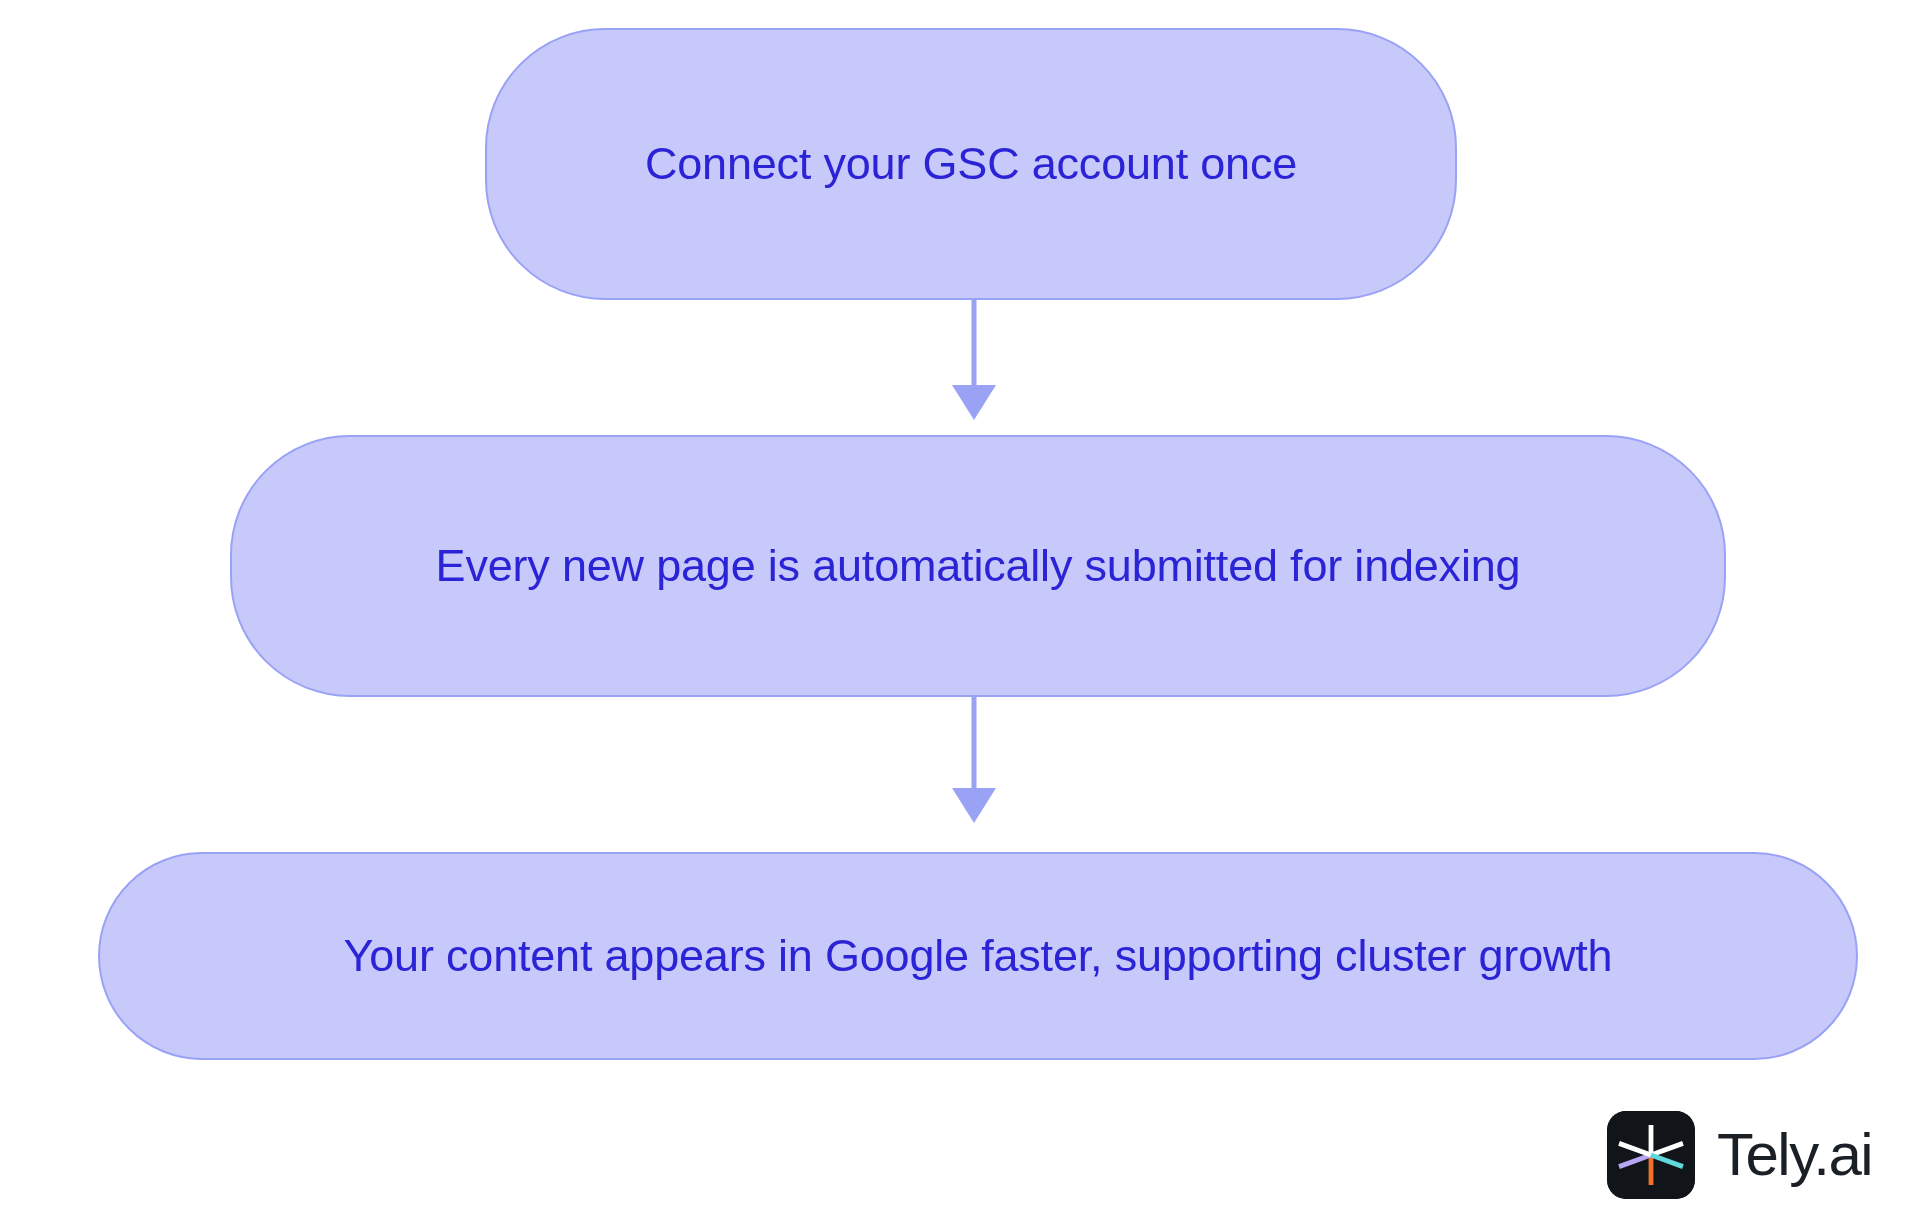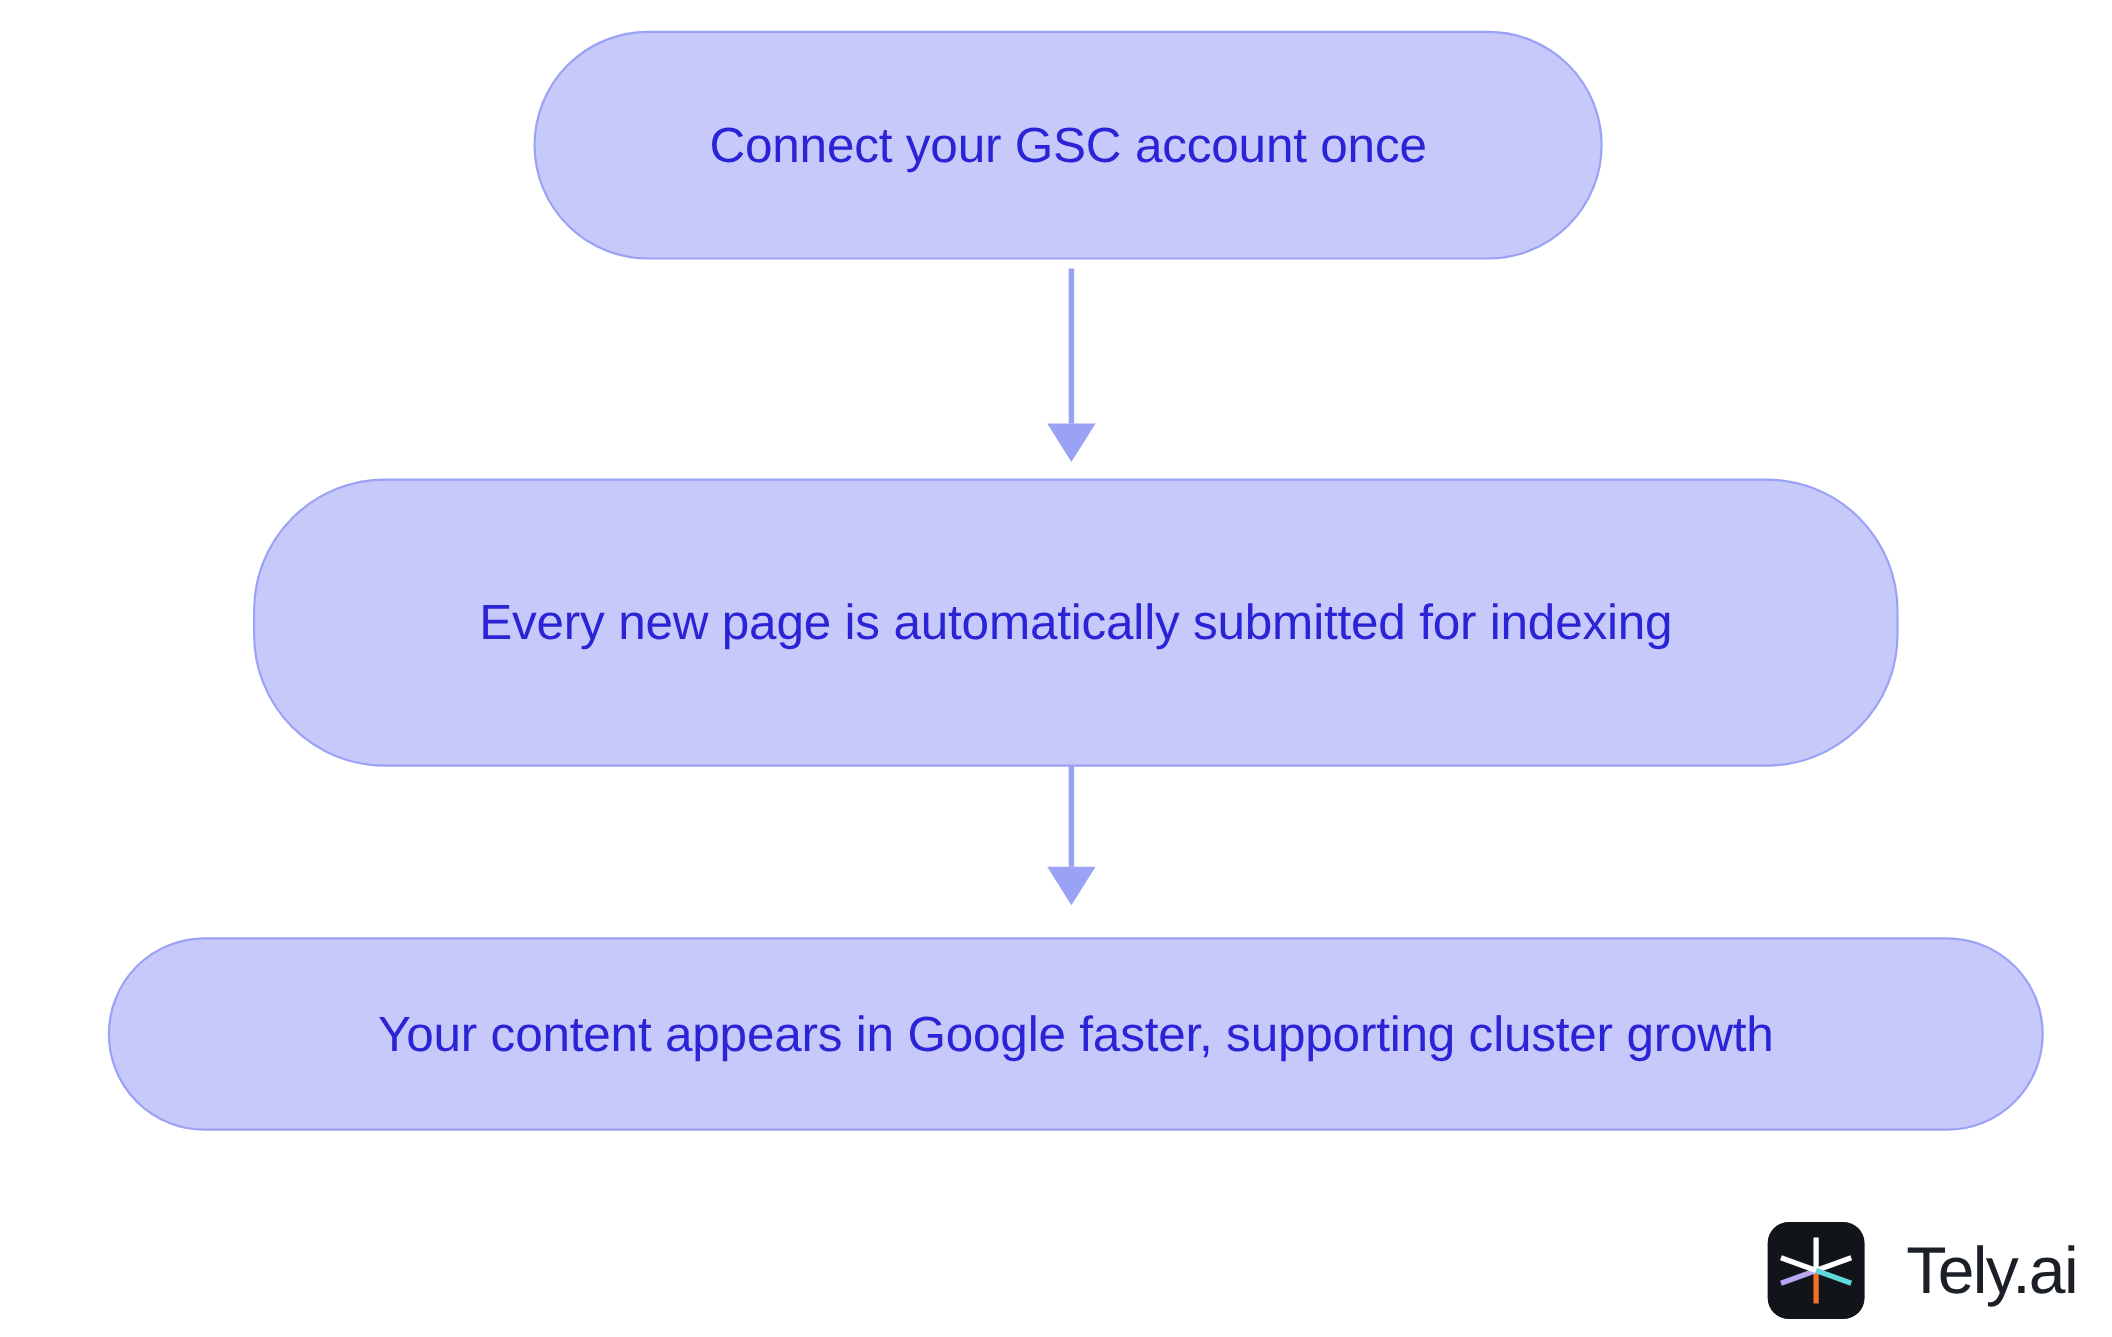--- a/index.html
+++ b/index.html
@@ -40,58 +40,58 @@
     font-weight: 400;
     letter-spacing: -0.2px;
     white-space: nowrap;
     line-height: 1.1;
   }
 
   #node-1 {
     left: 485px;
     top: 28px;
     width: 972px;
-    height: 208px;
+    height: 272px;
   }
   #node-1 .node-label { font-size: 45px; }
 
   #node-2 {
     left: 230px;
     top: 435px;
     width: 1496px;
     height: 262px;
   }
   #node-2 .node-label { font-size: 45px; }
 
   #node-3 {
     left: 98px;
     top: 852px;
     width: 1760px;
-    height: 176px;
+    height: 208px;
   }
   #node-3 .node-label { font-size: 45px; }
 
   
   .connector {
     position: absolute;
     left: 0;
     top: 0;
     width: 1920px;
     height: 1215px;
     pointer-events: none;
   }
 
   
   #brand {
     position: absolute;
     left: 1607px;
     top: 1111px;
     display: flex;
     align-items: center;
-    gap: 38px;
+    gap: 22px;
   }
   #brand-mark {
     width: 88px;
     height: 88px;
     border-radius: 19px;
     background: #111419;
     display: block;
   }
   #brand-name {
     color: #1b2027;

